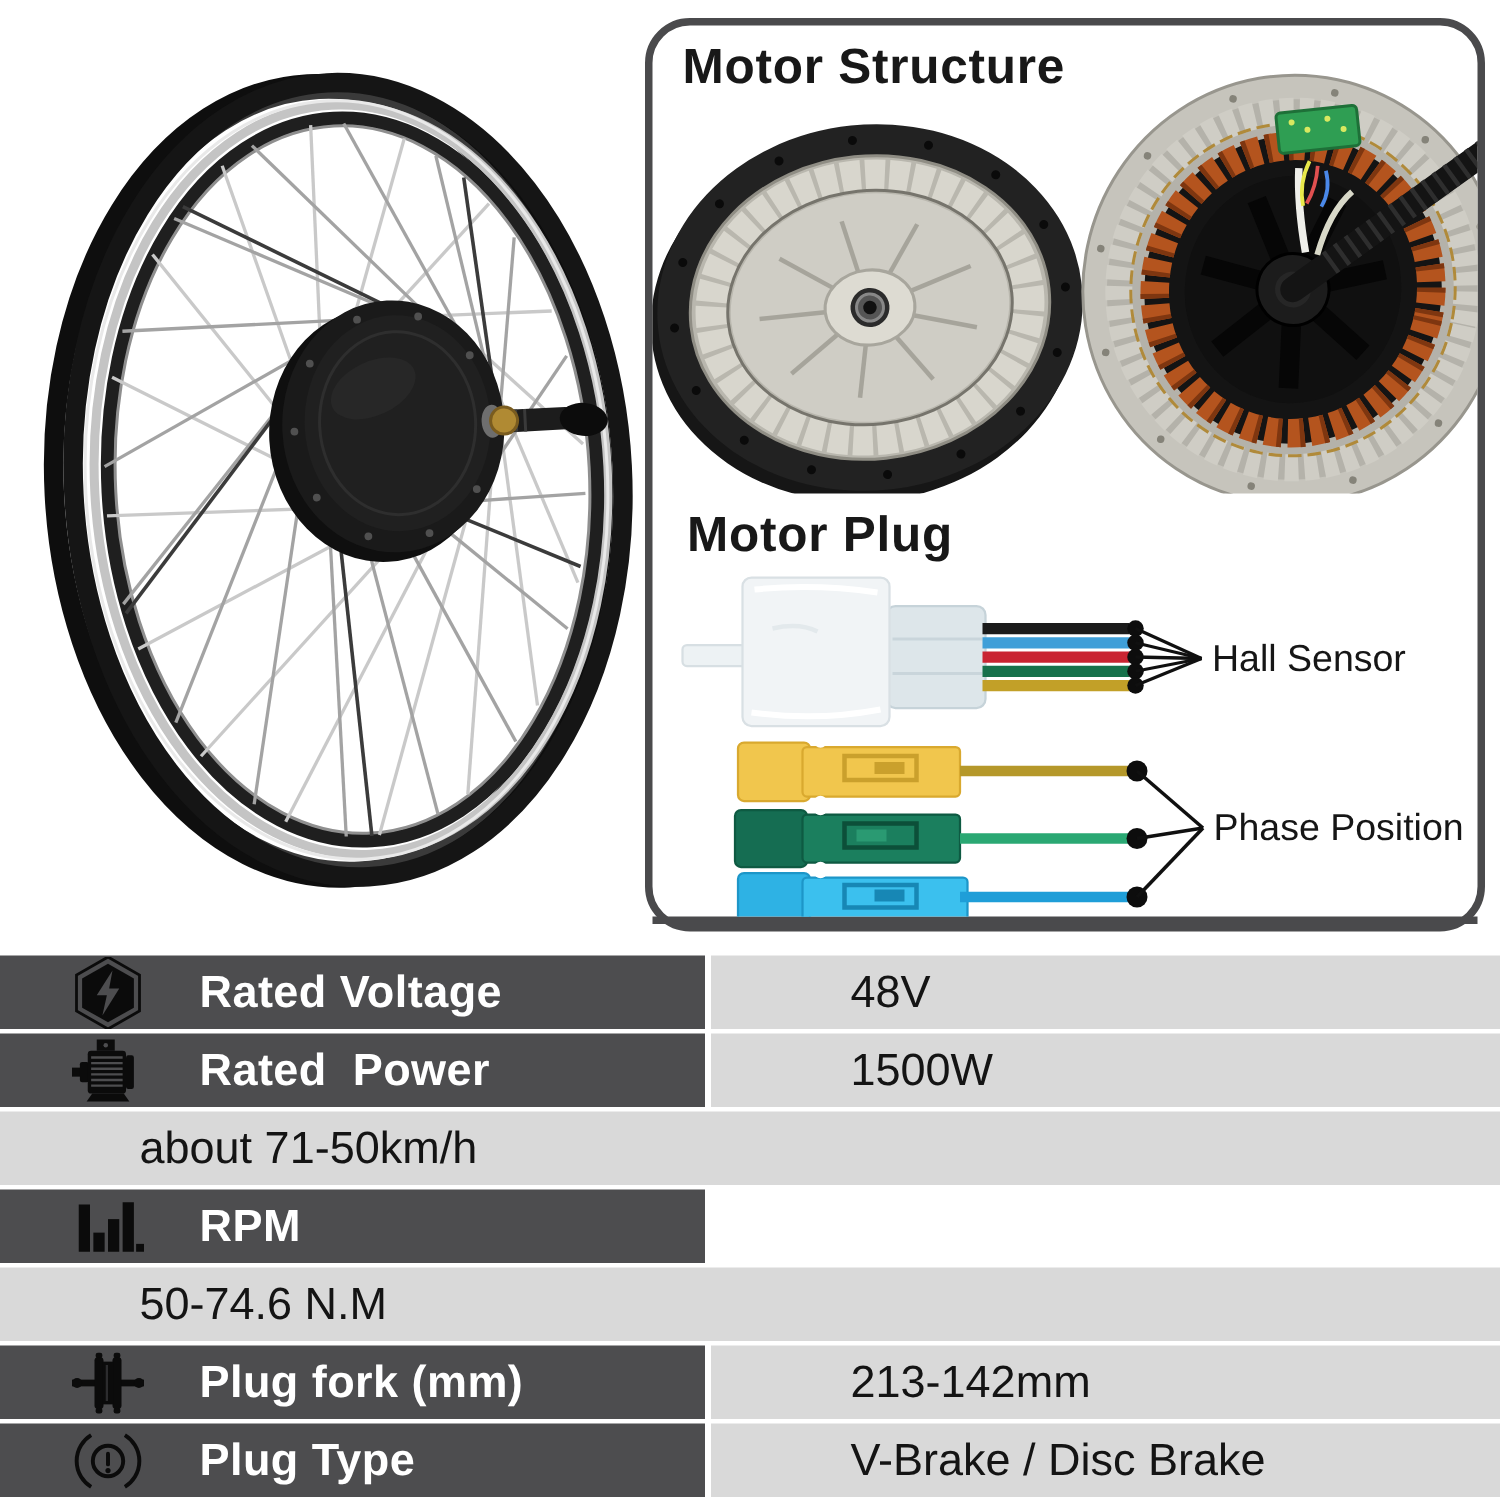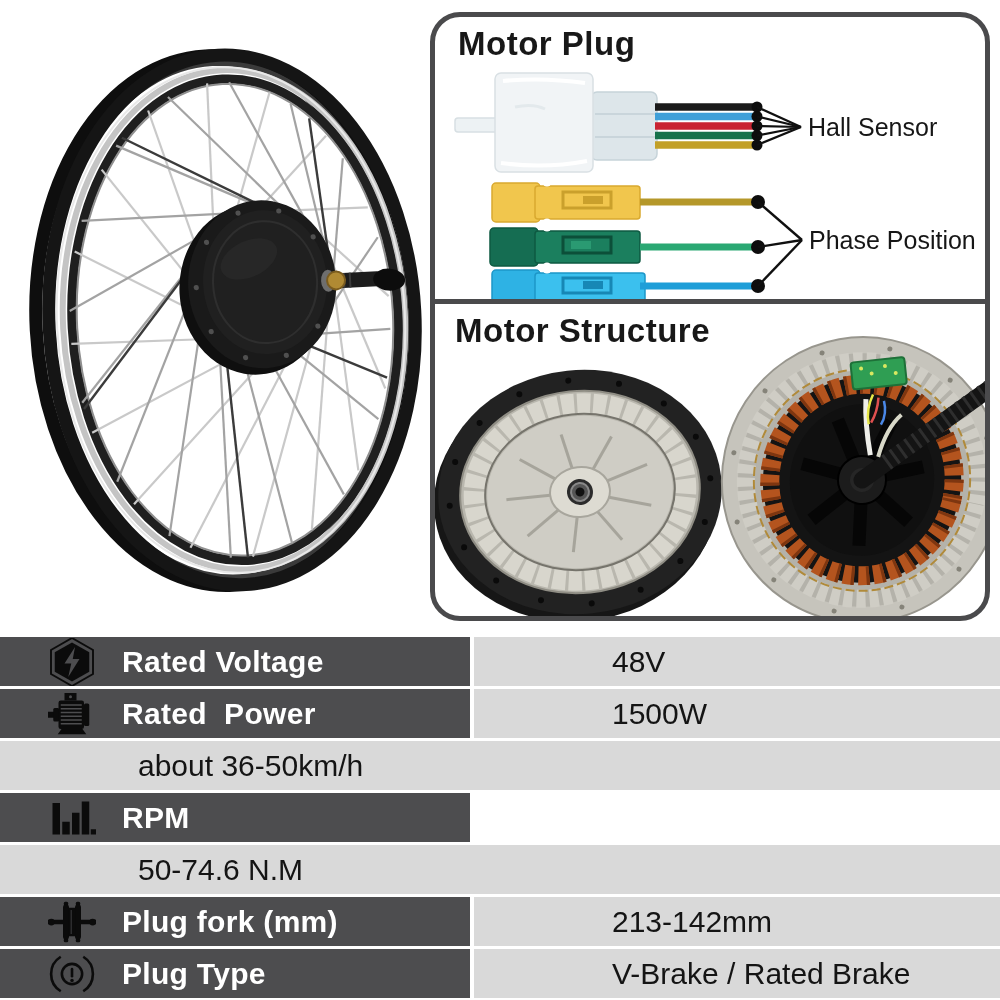--- a/index.html
+++ b/index.html
@@ -17,22 +17,22 @@
                white-space:pre;}
   #plug-title{left:23px;top:8px;}
   #structure-title{left:20px;top:8px;}
   .callout-label{position:absolute;font-size:25px;color:#161616;white-space:pre;}
   #hall-label{left:373px;top:96px;}
   #phase-label{left:374px;top:209px;}
 
   
   #spec-table{position:absolute;left:0;top:637px;width:1000px;}
   .spec-row{display:flex;height:49px;margin-bottom:3px;}
-  .cell-label{width:470px;background:#4d4d4f;display:flex;align-items:center;margin-right:4px;}
-  .cell-value{flex:1;background:#d9d9d9;display:flex;align-items:center;padding-left:45px;}
+  .cell-label{width:470px;background:#4d4d4f;display:flex;align-items:center;margin-right:4px;gap:11px;}
+  .cell-value{flex:1;background:#d9d9d9;display:flex;align-items:center;}
   .row-icon{width:60px;height:46px;margin-left:42px;display:flex;align-items:center;justify-content:center;flex:none;}
   .row-icon svg{display:block;}
   .spec-label{margin-left:20px;color:#ffffff;font-size:30px;font-weight:700;white-space:pre;letter-spacing:.3px;}
   .spec-value{margin-left:93px;color:#141414;font-size:30px;white-space:pre;}
 </style>
 </head>
 <body>
 
 <div id="stage">
 
@@ -111,96 +111,20 @@
       <ellipse cx="330" cy="286" rx="7" ry="11" fill="#6e6e6e"></ellipse>
       <rect x="332" y="279" width="50" height="15" rx="3" fill="#1c1c1c"></rect>
       <path d="M340 279 V294 M346 279 V294 M352 279 V294" stroke="#3a3a3a" stroke-width="2"></path>
       <circle cx="338" cy="286" r="9" fill="#b08a33" stroke="#7a5c1f" stroke-width="2"></circle>
       <ellipse cx="391" cy="288" rx="16" ry="11" fill="#0c0c0c" transform="rotate(8 391 288)"></ellipse>
     </g>
   </svg>
 
   <div id="info-panels">
 
-    <div id="plug-section" class="panel-section">
-      <svg class="abs" style="left:0;top:0;" width="550" height="282" viewBox="0 0 550 282">
-
-        <rect x="20" y="101" width="44" height="14" rx="3" fill="#edf2f4" stroke="#d7dfe3" stroke-width="1.5"></rect>
-        <rect x="156" y="75" width="66" height="68" rx="6" fill="#dde6ea" stroke="#c6d3d9" stroke-width="1.5"></rect>
-        <path d="M160 97 H220 M160 120 H220" stroke="#c9d5db" stroke-width="2"></path>
-        <rect x="60" y="56" width="98" height="99" rx="6" fill="#f1f4f6" stroke="#d9e0e4" stroke-width="1.5"></rect>
-        <path d="M68 64 Q108 60 150 66 M66 146 Q110 152 152 144" stroke="#ffffff" stroke-width="4" fill="none"></path>
-        <path d="M80 90 q18 -4 30 2" stroke="#e3e9ec" stroke-width="3" fill="none"></path>
-
-        <g stroke-width="7.5">
-          <line x1="220" y1="90" x2="318" y2="90" stroke="#1b1b1b"></line>
-          <line x1="220" y1="99.5" x2="318" y2="99.5" stroke="#3f9fd8"></line>
-          <line x1="220" y1="109" x2="318" y2="109" stroke="#c92432"></line>
-          <line x1="220" y1="118.5" x2="318" y2="118.5" stroke="#17714b"></line>
-          <line x1="220" y1="128" x2="318" y2="128" stroke="#c2a028"></line>
-        </g>
-        <g fill="#0d0d0d">
-          <circle cx="322" cy="90" r="5.5"></circle>
-            <circle cx="322" cy="99.5" r="5.5"></circle>
-          <circle cx="322" cy="109" r="5.5"></circle>
-            <circle cx="322" cy="118.5" r="5.5"></circle>
-          <circle cx="322" cy="128" r="5.5"></circle>
-        </g>
-        <g stroke="#101010" stroke-width="2.2">
-          <line x1="322" y1="90" x2="366" y2="110"></line>
-            <line x1="322" y1="99.5" x2="366" y2="110"></line>
-          <line x1="322" y1="109" x2="366" y2="110"></line>
-            <line x1="322" y1="118.5" x2="366" y2="110"></line>
-          <line x1="322" y1="128" x2="366" y2="110"></line>
-        </g>
-
-        <g>
-          <rect x="57" y="166" width="48" height="39" rx="4" fill="#f1c64d" stroke="#d9a92f" stroke-width="1.5"></rect>
-          <rect x="100" y="169" width="105" height="33" rx="3" fill="#f1c64d" stroke="#d9a92f" stroke-width="1.5"></rect>
-          <rect x="128" y="175" width="48" height="16" fill="none" stroke="#caa02c" stroke-width="3"></rect>
-          <rect x="148" y="179" width="20" height="8" fill="#caa02c"></rect>
-          <circle cx="112" cy="165" r="4.5" fill="#ffffff"></circle>
-            <circle cx="112" cy="206" r="4.5" fill="#ffffff"></circle>
-          <line x1="205" y1="185" x2="318" y2="185" stroke="#b5982a" stroke-width="7"></line>
-        </g>
-
-        <g>
-          <rect x="55" y="211" width="48" height="38" rx="4" fill="#156d52" stroke="#0e5a42" stroke-width="1.5"></rect>
-          <rect x="100" y="214" width="105" height="32" rx="3" fill="#1b7f5e" stroke="#0e5a42" stroke-width="1.5"></rect>
-          <rect x="128" y="220" width="48" height="16" fill="none" stroke="#0c4f39" stroke-width="3"></rect>
-          <rect x="136" y="224" width="20" height="8" fill="#2a9a72"></rect>
-          <circle cx="112" cy="210" r="4.5" fill="#ffffff"></circle>
-            <circle cx="112" cy="250" r="4.5" fill="#ffffff"></circle>
-          <line x1="205" y1="230" x2="318" y2="230" stroke="#2aa873" stroke-width="7"></line>
-        </g>
-
-        <g>
-          <rect x="57" y="253" width="48" height="35" rx="4" fill="#2eb2e4" stroke="#1d96c8" stroke-width="1.5"></rect>
-          <rect x="100" y="256" width="110" height="30" rx="3" fill="#3bc0ee" stroke="#1d96c8" stroke-width="1.5"></rect>
-          <rect x="128" y="261" width="48" height="15" fill="none" stroke="#1787b5" stroke-width="3"></rect>
-          <rect x="148" y="264" width="20" height="8" fill="#1787b5"></rect>
-          <circle cx="112" cy="252" r="4.5" fill="#ffffff"></circle>
-          <line x1="205" y1="269" x2="318" y2="269" stroke="#1f9ed8" stroke-width="7"></line>
-        </g>
-        <g fill="#0d0d0d">
-          <circle cx="323" cy="185" r="7"></circle>
-            <circle cx="323" cy="230" r="7"></circle>
-            <circle cx="323" cy="269" r="7"></circle>
-        </g>
-        <g stroke="#101010" stroke-width="2.4">
-          <line x1="323" y1="185" x2="367" y2="223"></line>
-          <line x1="323" y1="230" x2="367" y2="223"></line>
-          <line x1="323" y1="269" x2="367" y2="223"></line>
-        </g>
-      </svg>
-      <div id="plug-title" class="panel-title">Motor Plug</div>
-      <div id="hall-label" class="callout-label">Hall Sensor</div>
-      <div id="phase-label" class="callout-label">Phase Position</div>
-    </div>
-
     <div id="structure-section" class="panel-section">
       <svg class="abs" style="left:0;top:0;" width="550" height="312" viewBox="0 0 550 312">
 
         <g transform="rotate(-6 145 188)">
           <ellipse cx="140" cy="195" rx="142" ry="122" fill="#161616"></ellipse>
           <ellipse cx="145" cy="188" rx="142" ry="122" fill="#222222"></ellipse>
           <g id="rotor-bolts">
               <circle cx="276.0" cy="188.0" r="3" fill="#0a0a0a"></circle>
               <circle cx="266.0" cy="230.9" r="3" fill="#0a0a0a"></circle>
               <circle cx="237.6" cy="267.2" r="3" fill="#0a0a0a"></circle>
@@ -284,20 +208,96 @@
             <circle cx="428" cy="62" r="2" fill="#d8e860"></circle>
               <circle cx="438" cy="70" r="2" fill="#d8e860"></circle>
           </g>
           <path d="M420 90 q-4 16 2 30" stroke="#e8e84a" stroke-width="2.5" fill="none"></path>
           <path d="M426 92 q2 14 -2 26" stroke="#e05050" stroke-width="2.5" fill="none"></path>
           <path d="M432 94 q6 12 2 24" stroke="#4a88e8" stroke-width="2.5" fill="none"></path>
         </g>
       </svg>
       <div id="structure-title" class="panel-title">Motor Structure</div>
     </div>
+
+    <div id="plug-section" class="panel-section">
+      <svg class="abs" style="left:0;top:0;" width="550" height="282" viewBox="0 0 550 282">
+
+        <rect x="20" y="101" width="44" height="14" rx="3" fill="#edf2f4" stroke="#d7dfe3" stroke-width="1.5"></rect>
+        <rect x="156" y="75" width="66" height="68" rx="6" fill="#dde6ea" stroke="#c6d3d9" stroke-width="1.5"></rect>
+        <path d="M160 97 H220 M160 120 H220" stroke="#c9d5db" stroke-width="2"></path>
+        <rect x="60" y="56" width="98" height="99" rx="6" fill="#f1f4f6" stroke="#d9e0e4" stroke-width="1.5"></rect>
+        <path d="M68 64 Q108 60 150 66 M66 146 Q110 152 152 144" stroke="#ffffff" stroke-width="4" fill="none"></path>
+        <path d="M80 90 q18 -4 30 2" stroke="#e3e9ec" stroke-width="3" fill="none"></path>
+
+        <g stroke-width="7.5">
+          <line x1="220" y1="90" x2="318" y2="90" stroke="#1b1b1b"></line>
+          <line x1="220" y1="99.5" x2="318" y2="99.5" stroke="#3f9fd8"></line>
+          <line x1="220" y1="109" x2="318" y2="109" stroke="#c92432"></line>
+          <line x1="220" y1="118.5" x2="318" y2="118.5" stroke="#17714b"></line>
+          <line x1="220" y1="128" x2="318" y2="128" stroke="#c2a028"></line>
+        </g>
+        <g fill="#0d0d0d">
+          <circle cx="322" cy="90" r="5.5"></circle>
+            <circle cx="322" cy="99.5" r="5.5"></circle>
+          <circle cx="322" cy="109" r="5.5"></circle>
+            <circle cx="322" cy="118.5" r="5.5"></circle>
+          <circle cx="322" cy="128" r="5.5"></circle>
+        </g>
+        <g stroke="#101010" stroke-width="2.2">
+          <line x1="322" y1="90" x2="366" y2="110"></line>
+            <line x1="322" y1="99.5" x2="366" y2="110"></line>
+          <line x1="322" y1="109" x2="366" y2="110"></line>
+            <line x1="322" y1="118.5" x2="366" y2="110"></line>
+          <line x1="322" y1="128" x2="366" y2="110"></line>
+        </g>
+
+        <g>
+          <rect x="57" y="166" width="48" height="39" rx="4" fill="#f1c64d" stroke="#d9a92f" stroke-width="1.5"></rect>
+          <rect x="100" y="169" width="105" height="33" rx="3" fill="#f1c64d" stroke="#d9a92f" stroke-width="1.5"></rect>
+          <rect x="128" y="175" width="48" height="16" fill="none" stroke="#caa02c" stroke-width="3"></rect>
+          <rect x="148" y="179" width="20" height="8" fill="#caa02c"></rect>
+          <circle cx="112" cy="165" r="4.5" fill="#ffffff"></circle>
+            <circle cx="112" cy="206" r="4.5" fill="#ffffff"></circle>
+          <line x1="205" y1="185" x2="318" y2="185" stroke="#b5982a" stroke-width="7"></line>
+        </g>
+
+        <g>
+          <rect x="55" y="211" width="48" height="38" rx="4" fill="#156d52" stroke="#0e5a42" stroke-width="1.5"></rect>
+          <rect x="100" y="214" width="105" height="32" rx="3" fill="#1b7f5e" stroke="#0e5a42" stroke-width="1.5"></rect>
+          <rect x="128" y="220" width="48" height="16" fill="none" stroke="#0c4f39" stroke-width="3"></rect>
+          <rect x="136" y="224" width="20" height="8" fill="#2a9a72"></rect>
+          <circle cx="112" cy="210" r="4.5" fill="#ffffff"></circle>
+            <circle cx="112" cy="250" r="4.5" fill="#ffffff"></circle>
+          <line x1="205" y1="230" x2="318" y2="230" stroke="#2aa873" stroke-width="7"></line>
+        </g>
+
+        <g>
+          <rect x="57" y="253" width="48" height="35" rx="4" fill="#2eb2e4" stroke="#1d96c8" stroke-width="1.5"></rect>
+          <rect x="100" y="256" width="110" height="30" rx="3" fill="#3bc0ee" stroke="#1d96c8" stroke-width="1.5"></rect>
+          <rect x="128" y="261" width="48" height="15" fill="none" stroke="#1787b5" stroke-width="3"></rect>
+          <rect x="148" y="264" width="20" height="8" fill="#1787b5"></rect>
+          <circle cx="112" cy="252" r="4.5" fill="#ffffff"></circle>
+          <line x1="205" y1="269" x2="318" y2="269" stroke="#1f9ed8" stroke-width="7"></line>
+        </g>
+        <g fill="#0d0d0d">
+          <circle cx="323" cy="185" r="7"></circle>
+            <circle cx="323" cy="230" r="7"></circle>
+            <circle cx="323" cy="269" r="7"></circle>
+        </g>
+        <g stroke="#101010" stroke-width="2.4">
+          <line x1="323" y1="185" x2="367" y2="223"></line>
+          <line x1="323" y1="230" x2="367" y2="223"></line>
+          <line x1="323" y1="269" x2="367" y2="223"></line>
+        </g>
+      </svg>
+      <div id="plug-title" class="panel-title">Motor Plug</div>
+      <div id="hall-label" class="callout-label">Hall Sensor</div>
+      <div id="phase-label" class="callout-label">Phase Position</div>
+    </div>
   </div>
 
   <div id="spec-table">
 
     <div class="spec-row">
       <div class="cell-label">
         <span class="row-icon">
           <svg width="48" height="48" viewBox="0 0 64 64">
             <polygon points="32,0 60,16 60,48 32,64 4,48 4,16" fill="none" stroke="#0b0b0b" stroke-width="2.5"></polygon>
             <polygon points="32,6 55,19 55,45 32,58 9,45 9,19" fill="#0b0b0b"></polygon>
@@ -327,21 +327,21 @@
         </span>
         <span class="spec-label">Rated  Power</span>
       </div>
       <div class="cell-value">
         <span class="spec-value">1500W</span>
       </div>
     </div>
 
     <div class="spec-row">
       <div class="cell-value">
-        <span class="spec-value">about 36-50km/h</span>
+        <span class="spec-value">about 71-50km/h</span>
       </div>
     </div>
 
     <div class="spec-row">
       <div class="cell-label">
         <span class="row-icon">
           <svg width="48" height="48" viewBox="0 0 64 64">
             <g fill="#0b0b0b">
               <rect x="6" y="12" width="10" height="42"></rect>
               <rect x="19" y="37" width="10" height="17"></rect>
@@ -394,18 +394,18 @@
             <path d="M17 9 A27 27 0 0 0 17 55" fill="none" stroke="#0b0b0b" stroke-width="3.5"></path>
             <path d="M47 9 A27 27 0 0 1 47 55" fill="none" stroke="#0b0b0b" stroke-width="3.5"></path>
             <circle cx="32" cy="32" r="13.5" fill="none" stroke="#0b0b0b" stroke-width="3.5"></circle>
             <line x1="32" y1="25.5" x2="32" y2="35" stroke="#0b0b0b" stroke-width="3.5" stroke-linecap="round"></line>
             <circle cx="32" cy="40.5" r="2.3" fill="#0b0b0b"></circle>
           </svg>
         </span>
         <span class="spec-label">Plug Type</span>
       </div>
       <div class="cell-value">
-        <span class="spec-value">V-Brake / Rated Brake</span>
+        <span class="spec-value">V-Brake / Disc Brake</span>
       </div>
     </div>
 
   </div>
 </div>
 
 </body></html>

